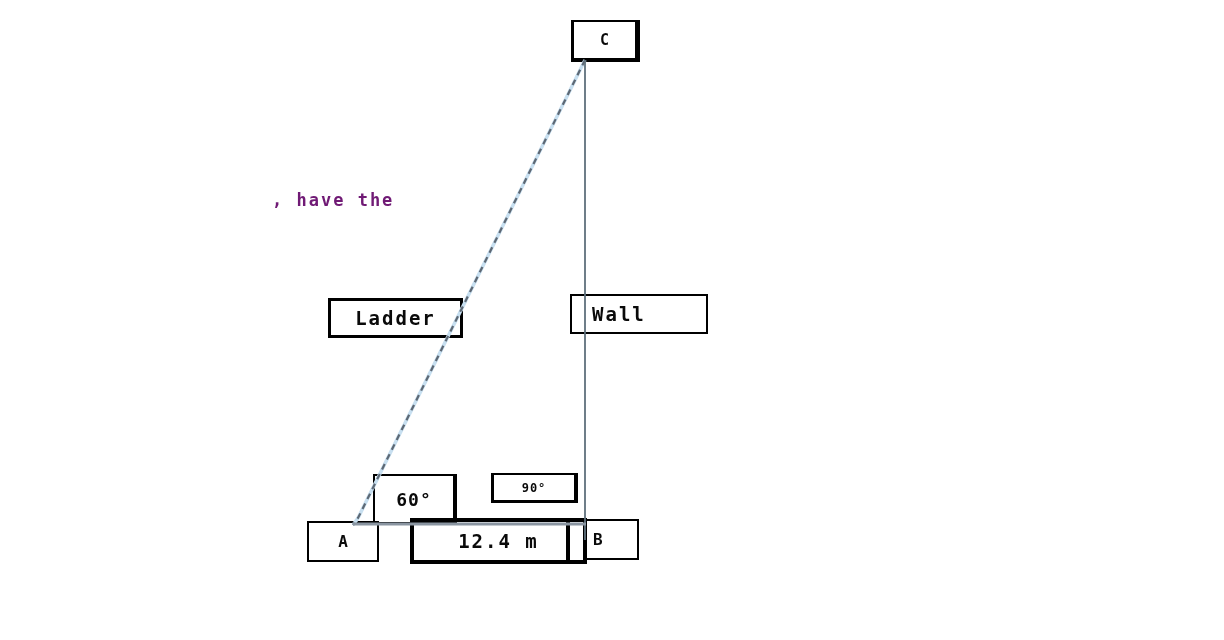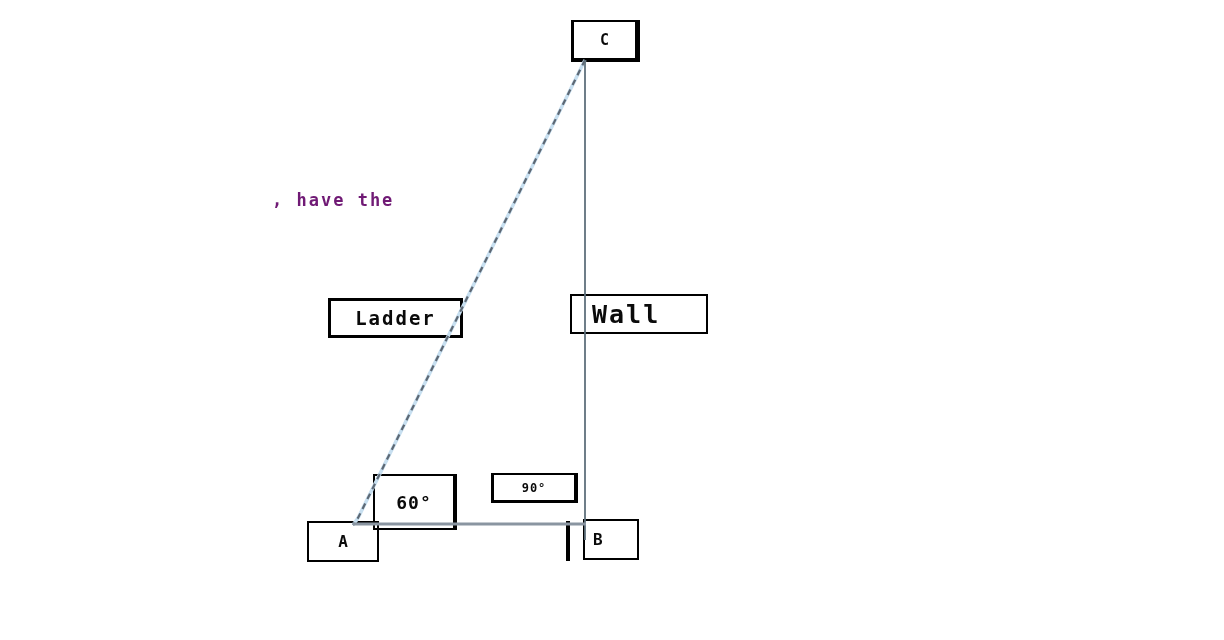--- a/index.html
+++ b/index.html
@@ -16,22 +16,22 @@
     border:2px solid #000;
     display:flex;align-items:center;justify-content:center;
     color:#0a0a0a;
     font-weight:700;
     box-sizing:border-box;
   }
   .dbox .lbl{white-space:nowrap;}
   
   #box-c{left:571px;top:20px;width:69px;height:42px;border-width:2px 5px 4px 3px;font-size:15px;}
   #box-ladder{left:328px;top:298px;width:135px;height:40px;border-width:3px;font-size:19px;letter-spacing:2px;}
-  #box-wall{left:570px;top:294px;width:138px;height:40px;border-width:2px;font-size:25px;letter-spacing:2px;justify-content:flex-start;padding-left:20px;}
-  #box-angle-a{left:373px;top:474px;width:84px;height:56px;border-width:2px 4px 2px 2px;font-size:18px;letter-spacing:1px;}
+  #box-wall{left:570px;top:294px;width:138px;height:40px;border-width:2px;font-size:19px;letter-spacing:2px;justify-content:flex-start;padding-left:20px;}
+  #box-angle-a{left:373px;top:474px;width:84px;height:50px;border-width:2px 4px 2px 2px;font-size:18px;letter-spacing:1px;}
   #box-angle-b{left:491px;top:473px;width:87px;height:30px;border-width:2px 4px 3px 3px;font-size:12px;letter-spacing:1px;}
   #box-a{left:307px;top:521px;width:72px;height:41px;border-width:2px;font-size:16px;}
   #box-base{left:410px;top:518px;width:177px;height:46px;border-width:4px;font-size:19px;letter-spacing:2px;}
   #box-b{left:583px;top:519px;width:56px;height:41px;border-width:2px;font-size:16px;justify-content:flex-start;padding-left:8px;}
   #b-divider{position:absolute;left:566px;top:521px;width:4px;height:40px;background:#000;}
   #fragment-text{
     position:absolute;left:272px;top:190px;
     font-size:17px;font-weight:700;letter-spacing:2px;color:#701a75;
     white-space:nowrap;
   }
@@ -64,20 +64,23 @@
   </div>
 
   <div class="dbox" id="box-angle-b">
     <span class="lbl">90°</span>
   </div>
 
   <div class="dbox" id="box-a">
     <span class="lbl">A</span>
   </div>
 
+  <div class="dbox" id="box-base">
+    <span class="lbl">12.4 m</span>
+  </div>
 
   <div id="b-divider"></div>
 
   <div class="dbox" id="box-b">
     <span class="lbl">B</span>
   </div>
 
   <svg id="lines-overlay" viewBox="0 0 1224 640" xmlns="http://www.w3.org/2000/svg">
 
     <polyline points="585,60 358,518 353,525" fill="none" stroke="#c7dff0" stroke-width="3.5"></polyline>

